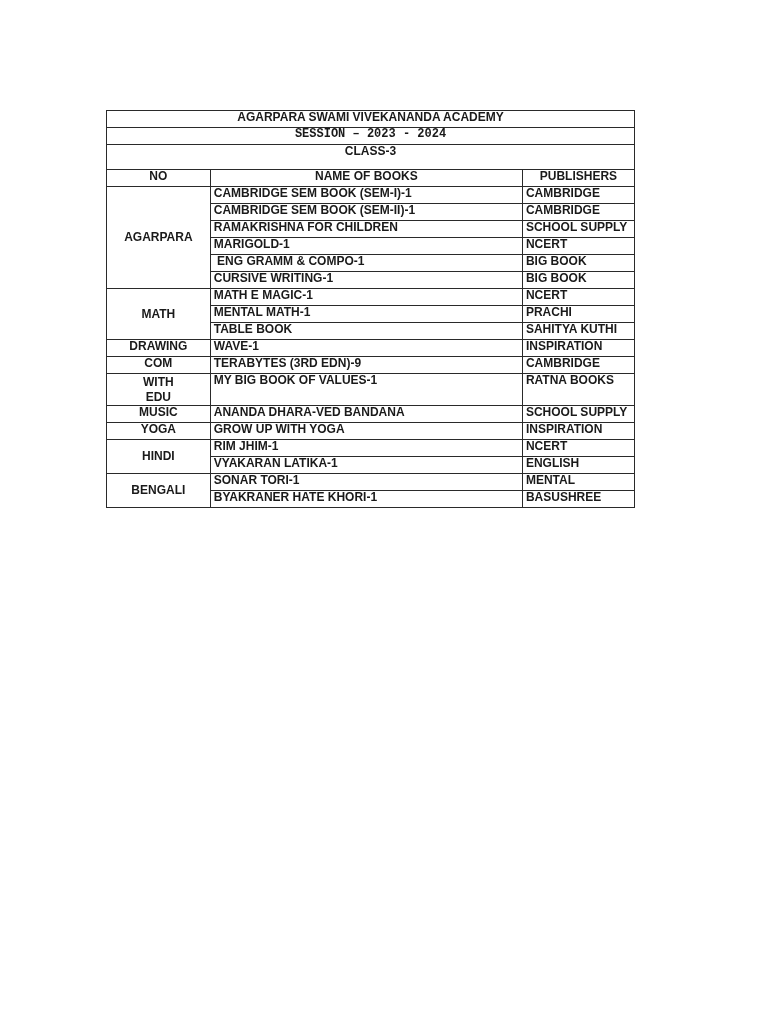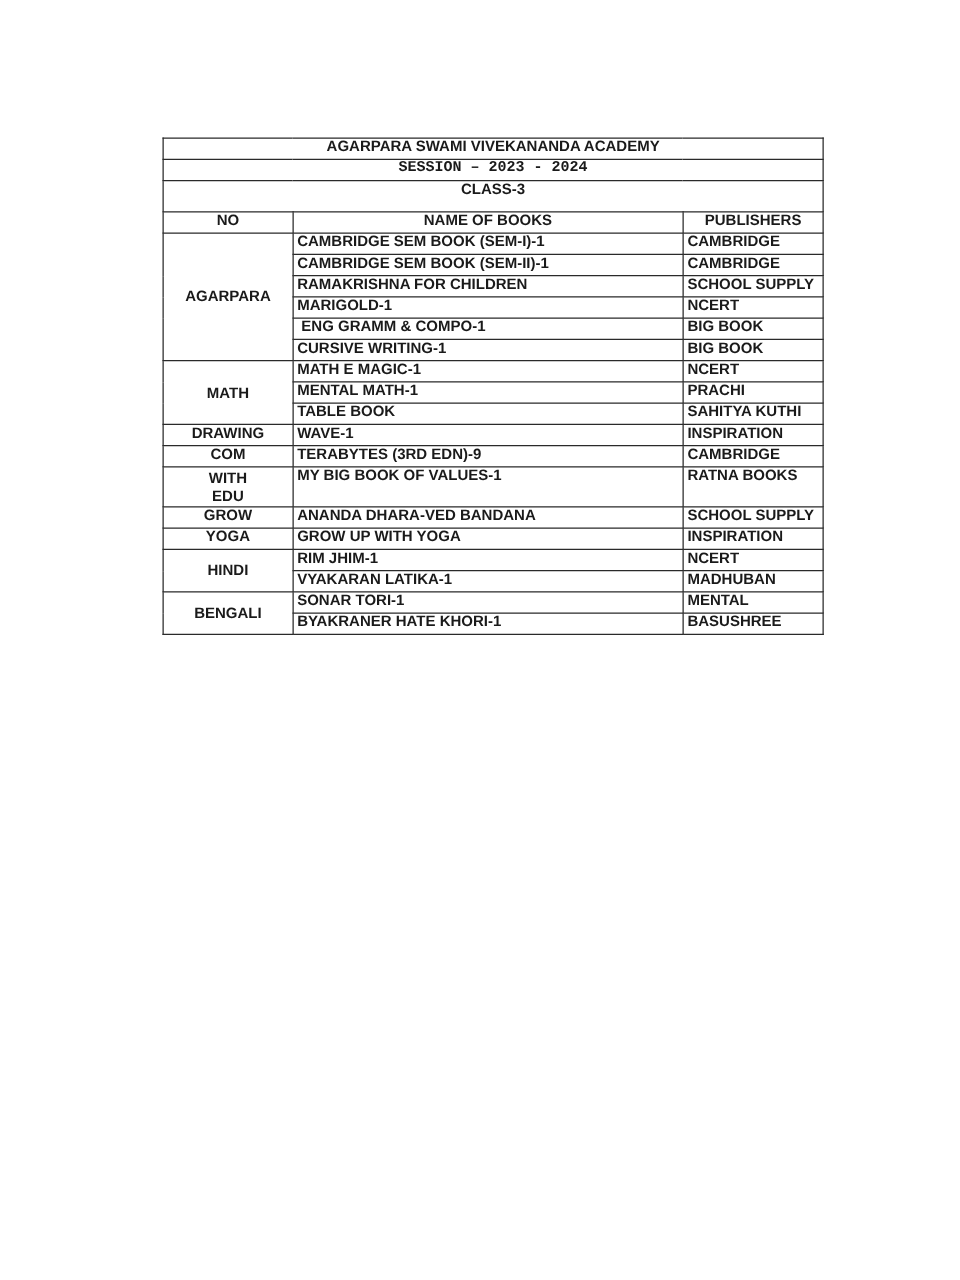--- a/index.html
+++ b/index.html
@@ -1,19 +1,19 @@
 <!DOCTYPE html>
 <html><head>
   <meta charset="utf-8">
   <style>
     html, body { margin: 0; padding: 0; background: #ffffff; }
     body { width: 768px; height: 1024px; position: relative; overflow: hidden;
            font-family: "Liberation Sans", "DejaVu Sans", sans-serif; }
     #booklist {
-      position: absolute; left: 130px; top: 110px; width: 529px;
+      position: absolute; left: 106px; top: 110px; width: 529px;
       border-collapse: collapse; table-layout: fixed;
       font-size: 12px; font-weight: bold; color: #1a1a1a;
       font-stretch: condensed;
     }
     #booklist td {
       border: 1px solid #2a2a2a; padding: 0 3px; line-height: 13px;
       vertical-align: top; white-space: nowrap; overflow: hidden;
     }
     .c-no { width: 100px; }
     .c-name { width: 301px; }
@@ -107,39 +107,39 @@
     <tr class="r-tall">
       <td class="center">
         <div style="line-height:16px">WITH</div>
         <div style="line-height:15px">EDU</div>
       </td>
       <td>MY BIG BOOK OF VALUES-1</td>
       <td>RATNA BOOKS</td>
     </tr>
 
     <tr class="r-book">
-      <td class="center">GROW</td>
+      <td class="center">MUSIC</td>
       <td>ANANDA DHARA-VED BANDANA</td>
       <td>SCHOOL SUPPLY</td>
     </tr>
 
     <tr class="r-book">
       <td class="center">YOGA</td>
       <td>GROW UP WITH YOGA</td>
       <td>INSPIRATION</td>
     </tr>
 
     <tr class="r-book">
       <td rowspan="2" class="center mid">HINDI</td>
       <td>RIM JHIM-1</td>
       <td>NCERT</td>
     </tr>
     <tr class="r-book">
       <td>VYAKARAN LATIKA-1</td>
-      <td>MADHUBAN</td>
+      <td>ENGLISH</td>
     </tr>
 
     <tr class="r-book">
       <td rowspan="2" class="center mid">BENGALI</td>
       <td>SONAR TORI-1</td>
       <td>MENTAL</td>
     </tr>
     <tr class="r-book">
       <td>BYAKRANER HATE KHORI-1</td>
       <td>BASUSHREE</td>

